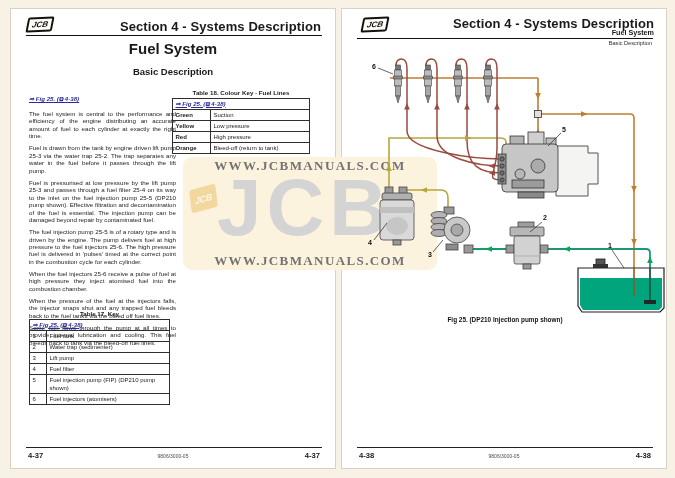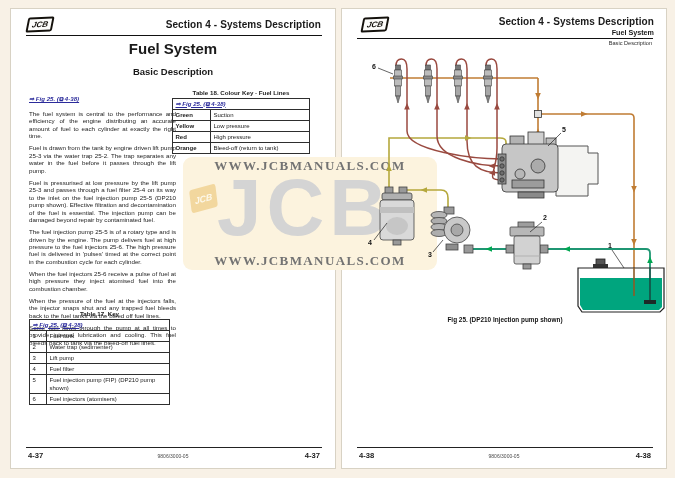--- a/index.html
+++ b/index.html
@@ -29,21 +29,21 @@
     width:26px;height:15px;
     border:2px solid #14110c;
     border-radius:2px;
     transform:skewX(-14deg) rotate(-3deg);
     display:flex;align-items:center;justify-content:center;
     font-weight:bold;font-style:italic;font-size:8px;
     background:#fdfdfb;color:#14110c;
     box-sizing:border-box;
   }
 
-  .hdr-section{position:absolute;top:10px;right:14px;font-size:10px;font-weight:bold;letter-spacing:0.1px;}
+  .hdr-section{position:absolute;top:10px;right:14px;font-size:13px;font-weight:bold;letter-spacing:0.1px;}
   .hdr-sub{position:absolute;top:19px;right:14px;font-size:7.2px;font-weight:bold;}
   .hdr-rule{position:absolute;left:15px;right:13px;border-top:1.6px solid #111;}
   .hdr-subsub{position:absolute;right:14px;font-size:5.6px;color:#2e2e2e;}
 
   .doc-title{position:absolute;top:31px;left:0;width:100%;text-align:center;font-size:15px;font-weight:bold;}
   .doc-subtitle{position:absolute;top:57px;left:0;width:100%;text-align:center;font-size:9.5px;font-weight:bold;}
 
   .fig-link{
     color:#2b2b9b;font-weight:bold;font-style:italic;
     text-decoration:underline;font-size:6.1px;cursor:pointer;

